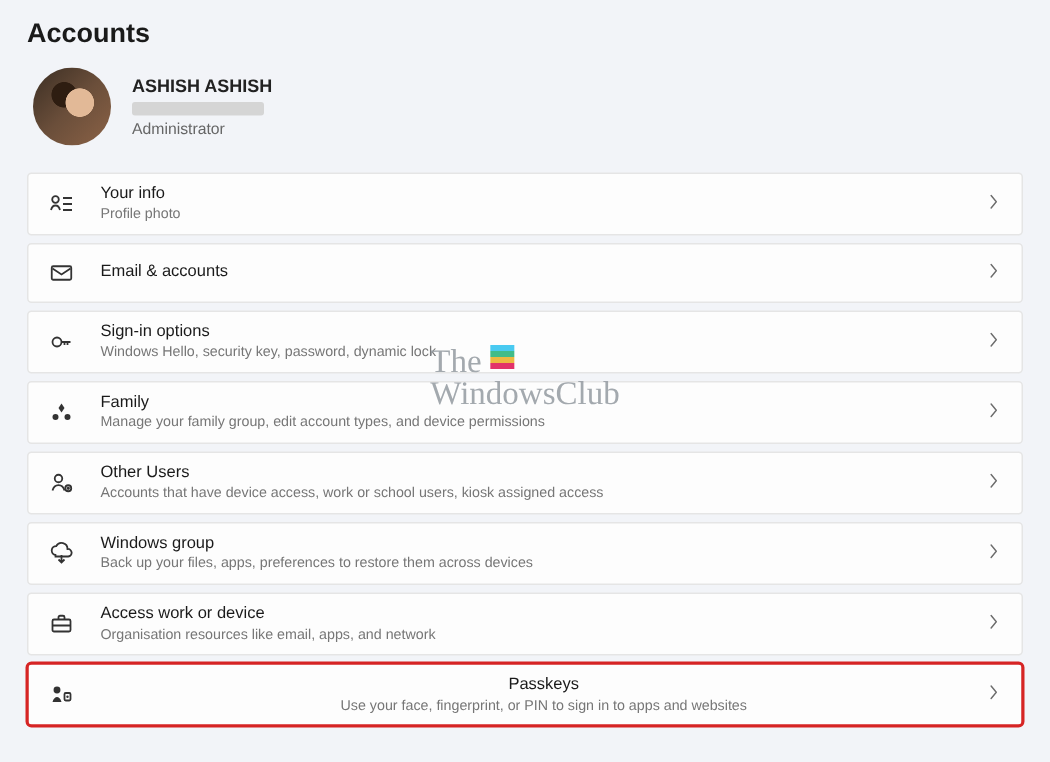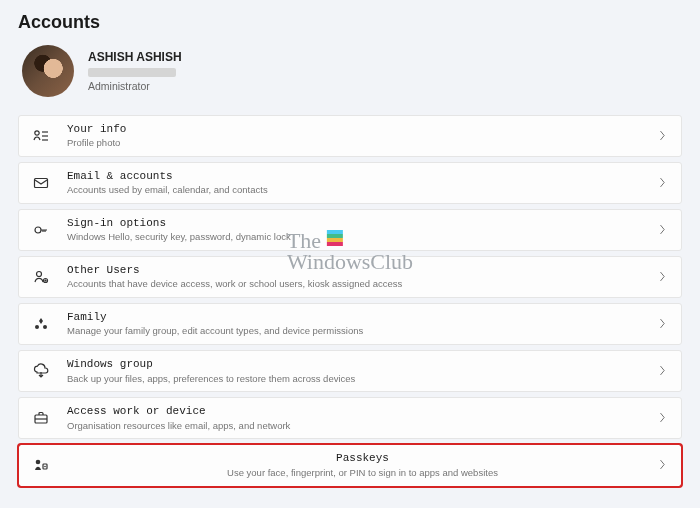--- a/index.html
+++ b/index.html
@@ -64,21 +64,21 @@
   .item-icon {
     width: 24px;
     display: flex;
     align-items: center;
     justify-content: center;
     color: #333;
     flex-shrink: 0;
   }
   .item-icon svg { width: 16px; height: 16px; }
   .item-text { flex: 1; margin-left: 14px; min-width: 0; }
-  .item-title { font-size: 11px; font-weight: 500; color: #1a1a1a; line-height: 1.2; font-family: Liberation Mono, monospace; }
+  .item-title { font-size: 11px; font-weight: 500; color: #1a1a1a; line-height: 1.2; }
   .item-desc  { font-size: 9.5px; color: #767676; line-height: 1.25; margin-top: 1px; }
   .item-chevron { color: #6c6c6c; flex-shrink: 0; }
   .item-chevron svg { width: 11px; height: 11px; }
 
   .watermark {
     position: absolute;
     top: 230px;
     left: 50%;
     transform: translateX(-50%);
     pointer-events: none;
@@ -130,21 +130,20 @@
         </svg></span>
     </div>
     <div class="settings-item">
       <span class="item-icon">
         <svg viewBox="0 0 16 16">
           <use href="#ic-email"></use>
         </svg>
       </span>
       <span class="item-text">
         <div class="item-title">Email &amp; accounts</div>
-        <div class="item-desc">Accounts used by email, calendar, and contacts</div>
       </span>
       <span class="item-chevron"><svg viewBox="0 0 16 16">
           <use href="#ic-chevron"></use>
         </svg></span>
     </div>
     <div class="settings-item">
       <span class="item-icon">
         <svg viewBox="0 0 16 16">
           <use href="#ic-key"></use>
         </svg>
@@ -153,40 +152,40 @@
         <div class="item-title">Sign-in options</div>
         <div class="item-desc">Windows Hello, security key, password, dynamic lock</div>
       </span>
       <span class="item-chevron"><svg viewBox="0 0 16 16">
           <use href="#ic-chevron"></use>
         </svg></span>
     </div>
     <div class="settings-item">
       <span class="item-icon">
         <svg viewBox="0 0 16 16">
+          <use href="#ic-family"></use>
+        </svg>
+      </span>
+      <span class="item-text">
+        <div class="item-title">Family</div>
+        <div class="item-desc">Manage your family group, edit account types, and device permissions</div>
+      </span>
+      <span class="item-chevron"><svg viewBox="0 0 16 16">
+          <use href="#ic-chevron"></use>
+        </svg></span>
+    </div>
+    <div class="settings-item">
+      <span class="item-icon">
+        <svg viewBox="0 0 16 16">
           <use href="#ic-other-users"></use>
         </svg>
       </span>
       <span class="item-text">
         <div class="item-title">Other Users</div>
         <div class="item-desc">Accounts that have device access, work or school users, kiosk assigned access</div>
-      </span>
-      <span class="item-chevron"><svg viewBox="0 0 16 16">
-          <use href="#ic-chevron"></use>
-        </svg></span>
-    </div>
-    <div class="settings-item">
-      <span class="item-icon">
-        <svg viewBox="0 0 16 16">
-          <use href="#ic-family"></use>
-        </svg>
-      </span>
-      <span class="item-text">
-        <div class="item-title">Family</div>
-        <div class="item-desc">Manage your family group, edit account types, and device permissions</div>
       </span>
       <span class="item-chevron"><svg viewBox="0 0 16 16">
           <use href="#ic-chevron"></use>
         </svg></span>
     </div>
     <div class="settings-item">
       <span class="item-icon">
         <svg viewBox="0 0 16 16">
           <use href="#ic-backup"></use>
         </svg>

